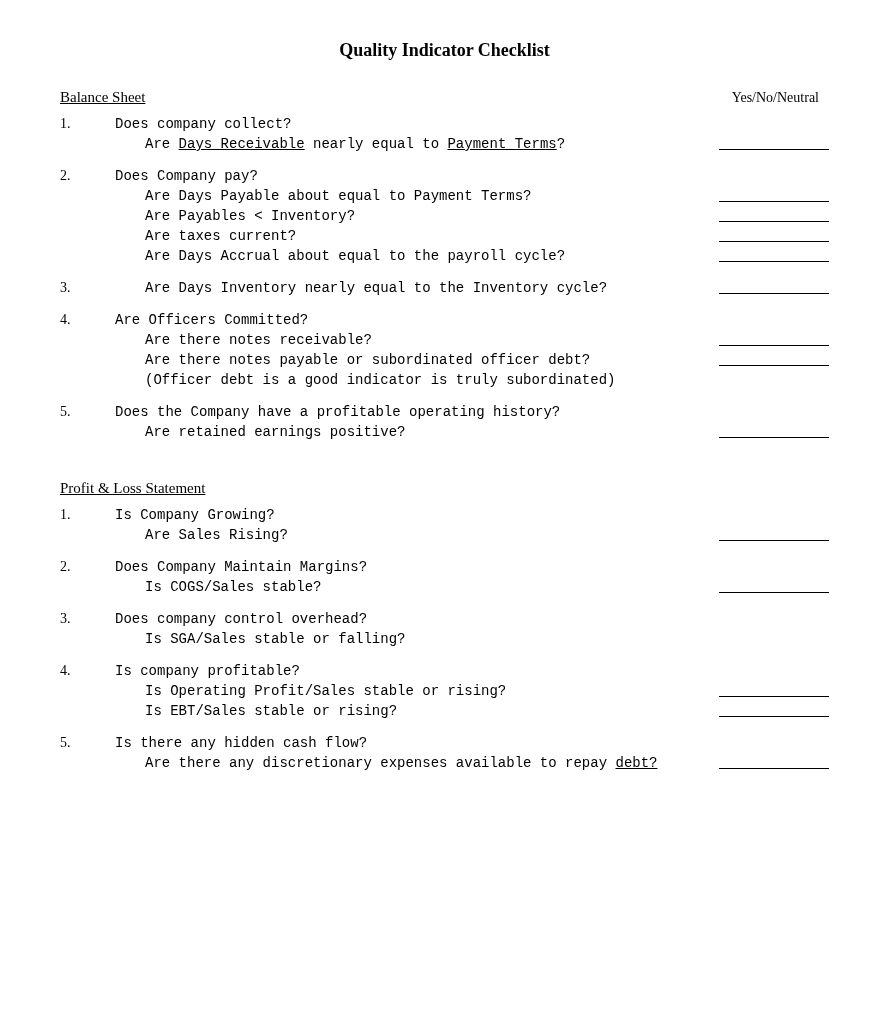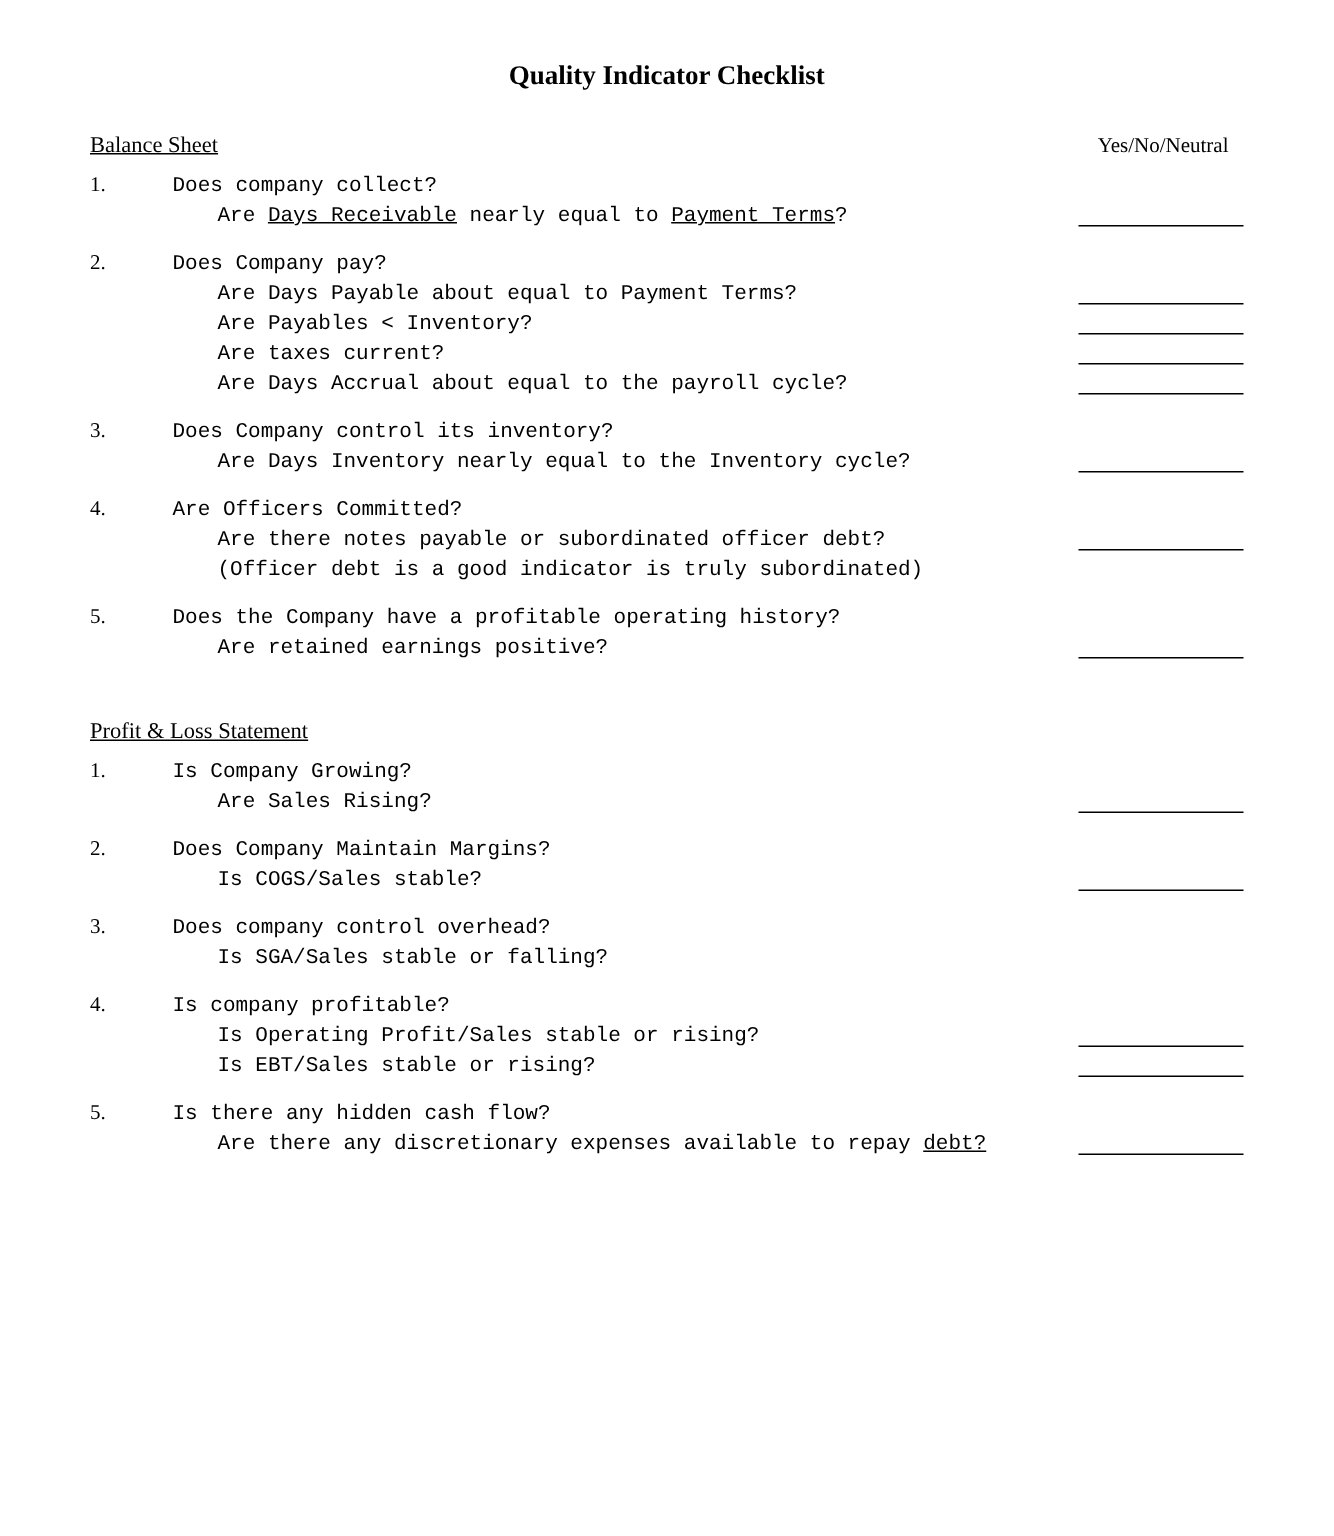--- a/index.html
+++ b/index.html
@@ -69,21 +69,21 @@
       margin-bottom: 4px;
     }
 
     .sub-questions {
       margin-left: 30px;
     }
 
     .sub-question-row {
       display: flex;
       justify-content: space-between;
-      align-items: center;
+      align-items: flex-start;
       margin-bottom: 4px;
       gap: 24px;
     }
 
     .sub-question-text {
       font-size: 14px;
       flex: 1;
     }
 
     .answer-line {
@@ -155,35 +155,38 @@
           <span class="sub-question-text">Are Days Accrual about equal to the payroll cycle?</span>
           <div class="answer-line"></div>
         </div>
       </div>
     </div>
   </div>
 
   <div class="checklist-item">
     <div class="item-number">3.</div>
     <div class="item-content">
-      <div class="item-main-question">Does Company control its inventory?</div>
       <div class="sub-questions">
         <div class="sub-question-row">
           <span class="sub-question-text">Are Days Inventory nearly equal to the Inventory cycle?</span>
           <div class="answer-line"></div>
         </div>
       </div>
     </div>
   </div>
 
   <div class="checklist-item">
     <div class="item-number">4.</div>
     <div class="item-content">
       <div class="item-main-question">Are Officers Committed?</div>
       <div class="sub-questions">
+        <div class="sub-question-row">
+          <span class="sub-question-text">Are there notes receivable?</span>
+          <div class="answer-line"></div>
+        </div>
         <div class="sub-question-row">
           <span class="sub-question-text">Are there notes payable or subordinated officer debt?</span>
           <div class="answer-line"></div>
         </div>
         <div class="sub-question-row">
           <span class="sub-question-text">(Officer debt is a good indicator is truly subordinated)</span>
           <div class="answer-line-placeholder"></div>
         </div>
       </div>
     </div>

